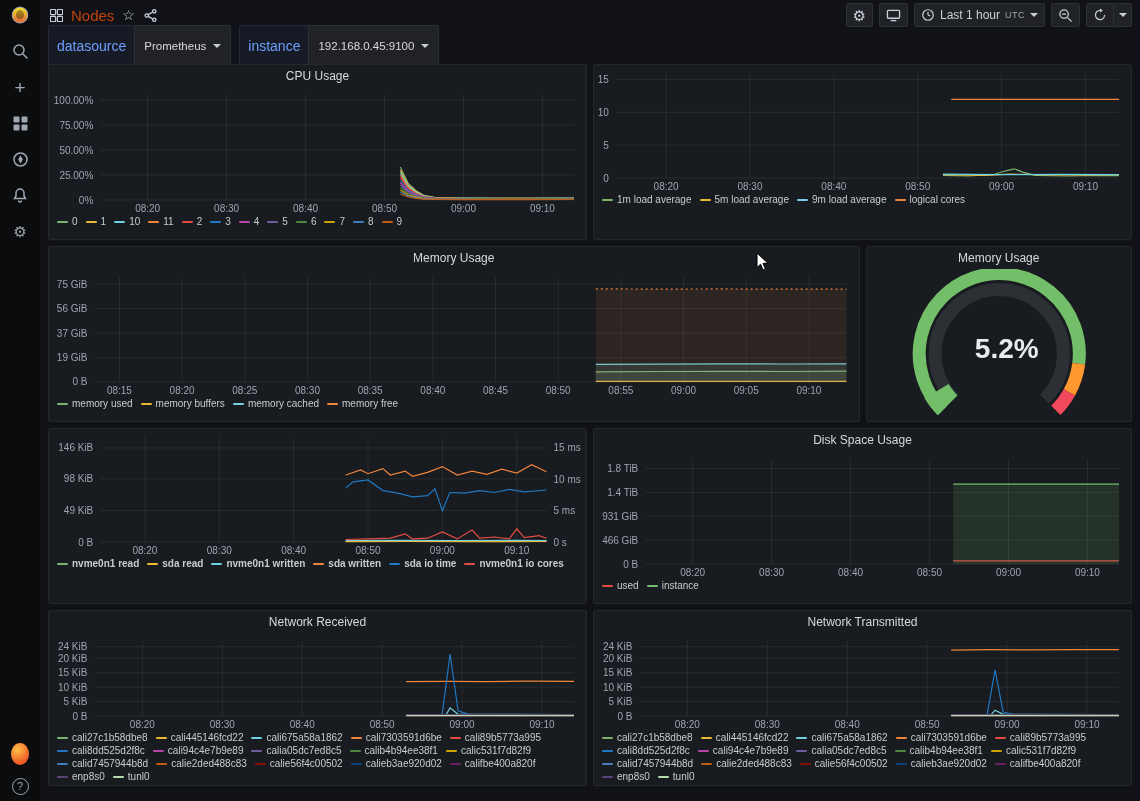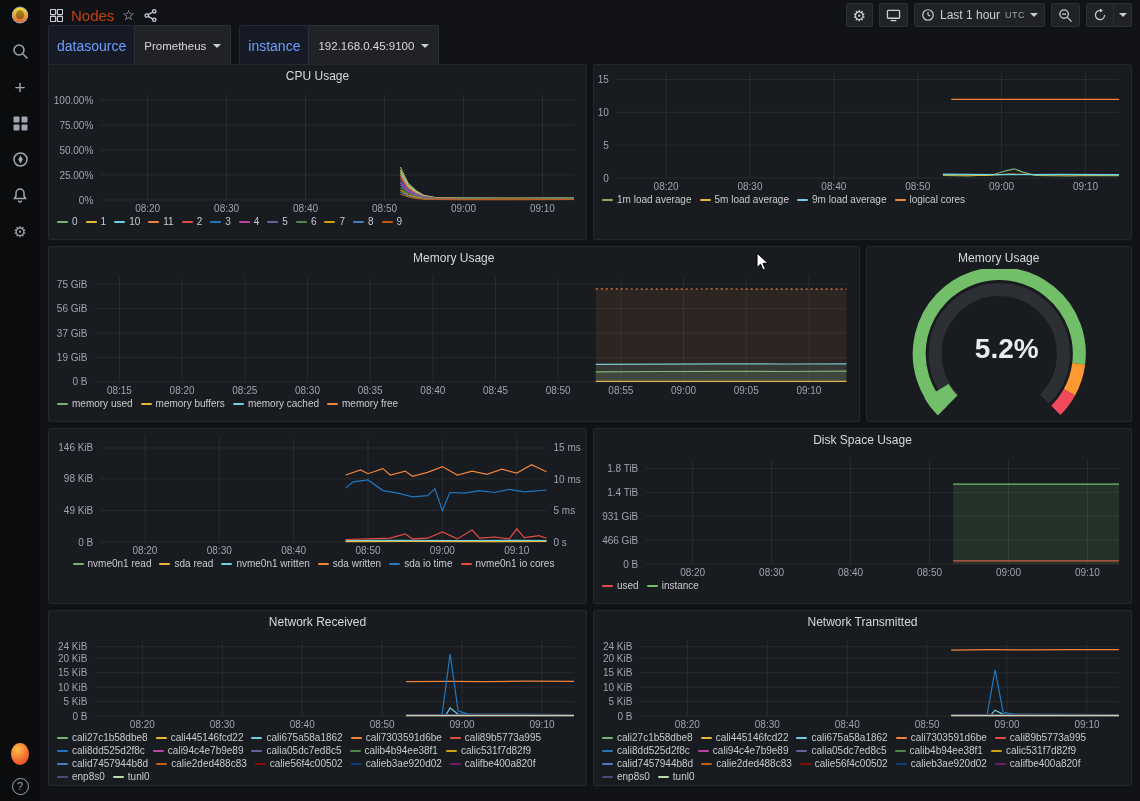--- a/index.html
+++ b/index.html
@@ -49,21 +49,21 @@
   
   .dash { flex:1; padding:4px 8px 6px 8px; display:grid; grid-template-columns:repeat(24,1fr);
           grid-auto-rows:176px; gap:6px; align-content:start; }
   .panel { background:#181b1f; border:1px solid #25272d; border-radius:2px; display:flex; flex-direction:column; min-width:0; }
   .span12 { grid-column:span 12; } .span18 { grid-column:span 18; } .span6 { grid-column:span 6; }
   .p-header { height:22px; display:flex; align-items:center; justify-content:center; font-size:12px; font-weight:500;
               color:#d8d9da; cursor:pointer; flex:0 0 auto; }
   svg.chart { width:100%; display:block; flex:0 0 auto; }
   .ch1 { height:128px; } .ch3 { height:98px; }
   .legend { padding:1px 8px 0 8px; display:flex; flex-wrap:wrap; align-items:center; overflow:hidden; }
-  .legend-split { display:flex; justify-content:center; padding:1px 8px 0 8px; }
+  .legend-split { display:flex; justify-content:flex-start; padding:1px 8px 0 8px;font-weight:bold; }
   .legend-split .legend { padding:0; }
   .li { display:inline-flex; align-items:center; margin:0 8px 2px 0; font-size:10px; color:#c7ccd1; cursor:pointer; white-space:nowrap; }
   .sw { width:11px; height:2px; margin-right:4px; border-radius:1px; flex:0 0 auto; }
 
   
   .gauge-wrap { position:relative; flex:1; }
   .gauge-wrap svg { width:100%; height:146px; display:block; }
   .gauge-value { position:absolute; left:16px; right:0; top:64px; text-align:center; font-size:28px; font-weight:700; color:#e9eaeb; }
 
   

